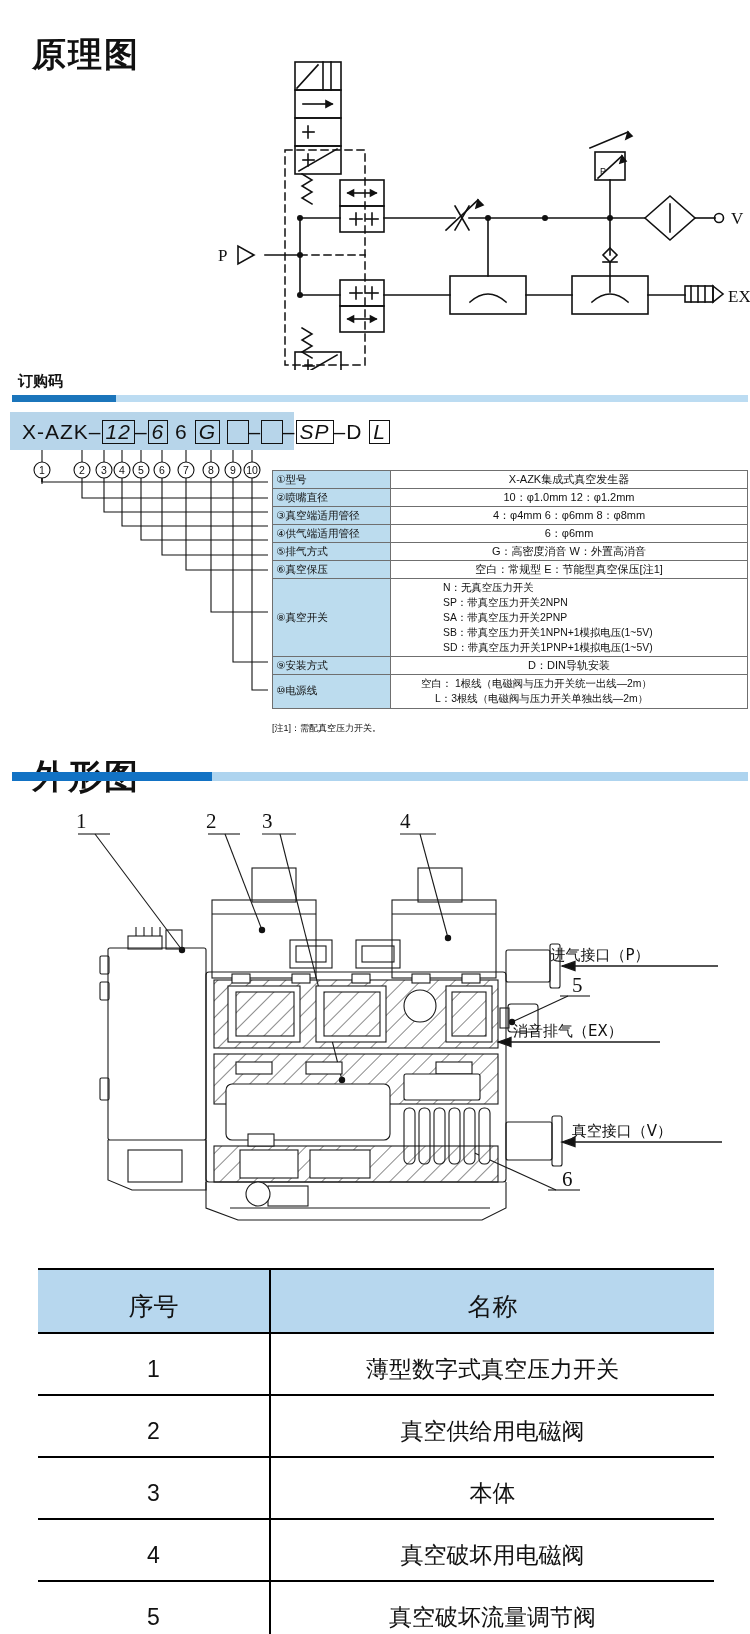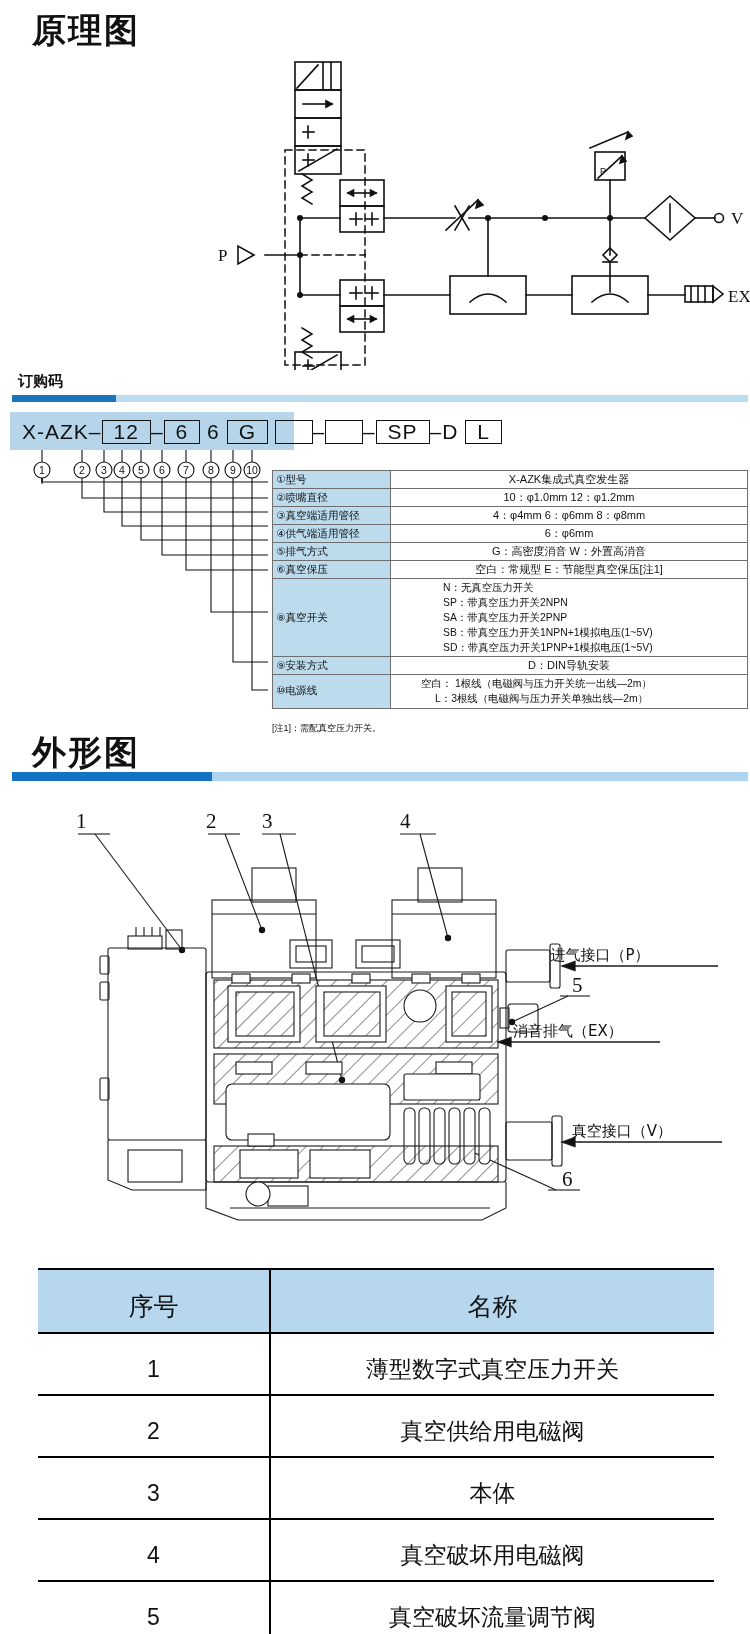--- a/index.html
+++ b/index.html
@@ -9,21 +9,21 @@
     background:#ffffff;
     font-family:"Liberation Sans","DejaVu Sans",sans-serif;
     color:#111;
     overflow:hidden;
   }
 
   
   .sec-title {
     position:absolute;
     font-size:34px; font-weight:bold; letter-spacing:2px;
-    color:#111; white-space:nowrap;
+    color:#111; white-space:nowrap;margin-top:24px;
   }
   .sec-bar { position:absolute; height:9px; display:flex; }
   .sec-bar .dark { background:#1272c4; }
   .sec-bar .light { background:#aed4ef; }
 
   .sub-title {
     position:absolute; font-size:15px; font-weight:bold; color:#111;
     white-space:nowrap;
   }
   .sub-bar { position:absolute; height:7px; display:flex; }
@@ -36,22 +36,23 @@
   
   .code-band {
     position:absolute; background:#b7d5ea;
   }
   #order-code-text {
     position:absolute; font-size:21px; letter-spacing:1px;
     font-family:"Liberation Sans",sans-serif; white-space:nowrap;
     color:#111;
   }
   #order-code-text .bx {
-    border:1.6px solid #111; padding:0px 11px; display:inline-block;
+    border:1.6px solid #111; padding:0px 3px; display:inline-block;
     line-height:1.05;
+    font-style:italic;
   }
   #order-svg { position:absolute; left:0; top:400px; width:750px; height:345px; }
 
   
   #spec-table {
     position:absolute; left:272px; top:470px; width:476px;
     border-collapse:collapse; font-size:10.4px; color:#111;
     table-layout:fixed;
   }
   #spec-table td { border:1px solid #6f6f6f; padding:1px 2px; vertical-align:middle;margin-top:40px; }

